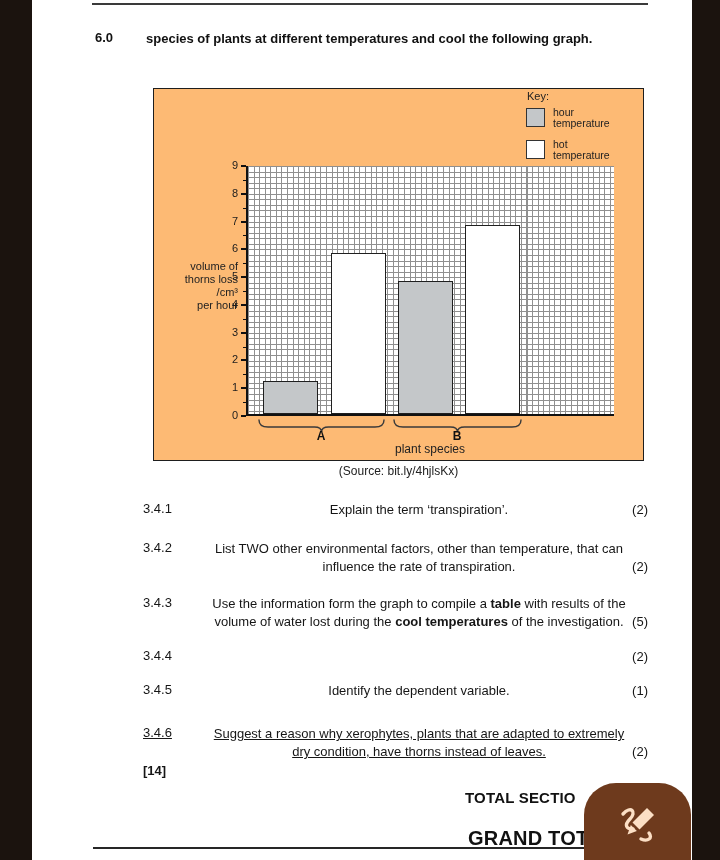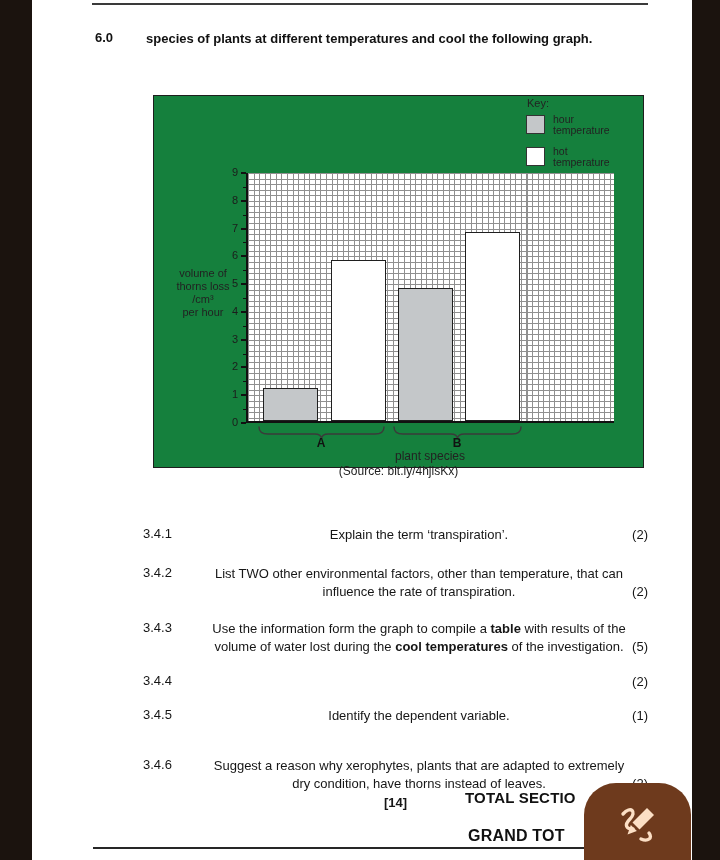--- a/index.html
+++ b/index.html
@@ -13,31 +13,31 @@
 
   .rule { position:absolute; background:#3a3a3a; height:2px; }
   .rule-top { left:92px; top:3px; width:556px; }
   .rule-bottom { left:93px; top:847px; width:553px; background:#262626; }
 
   .heading-num { position:absolute; left:95px; top:30px; font-size:13px; font-weight:bold; color:#111; }
   .heading-text { position:absolute; left:146px; top:30px; width:504px; font-size:13px; font-weight:bold; color:#111; line-height:18px; }
   .heading-text .l1 { word-spacing:4px; }
 
   
-  .chart-box { position:absolute; left:153px; top:95px; width:491px; height:373px; border:1.6px solid #1e1e1e; background:#15803d; }
+  .chart-box { position:absolute; left:153px; top:88px; width:491px; height:373px; border:1.6px solid #1e1e1e; background:#fdba74; }
 
   .key-title { position:absolute; left:373px; top:1px; font-size:11px; color:#222; }
   .key-swatch { position:absolute; left:372px; width:19px; height:19px; border:1.2px solid #333; }
   .key-swatch.cool { top:19px; }
   .key-swatch.hot  { top:51px; background:#fff; }
   .key-label { position:absolute; left:399px; font-size:10.5px; line-height:11px; color:#222; }
   .key-label.cool { top:18px; }
   .key-label.hot  { top:50px; }
 
-  .ylabel { position:absolute; left:14px; top:171px; width:70px; text-align:center; font-size:11px; line-height:13px; color:#222; }
+  .ylabel { position:absolute; left:14px; top:171px; width:70px; text-align:right; font-size:11px; line-height:13px; color:#222; }
 
   .plot { position:absolute; left:92px; top:77px; width:368px; height:250px;
           border-left:2px solid #111; border-bottom:2px solid #111;
           background-image:
             repeating-linear-gradient(to right,  #8f8f8f 0 1px, transparent 1px 5.57px),
             repeating-linear-gradient(to bottom, #8f8f8f 0 1px, transparent 1px 5.56px);
           background-color:#fff; }
 
   .ytick-label { position:absolute; width:16px; text-align:right; font-size:11px; color:#1c1c1c; }
   .ytick-major { position:absolute; height:2px; width:5px; background:#111; }
@@ -45,30 +45,30 @@
 
   .bar { position:absolute; bottom:0; width:55px; border:1.5px solid #1f1f1f; }
 
   .bracket-svg { position:absolute; left:97px; top:329px; }
   .cat-label { position:absolute; top:340px; font-size:12px; font-weight:bold; color:#111; width:20px; text-align:center; }
   .xlabel { position:absolute; left:92px; top:353px; width:368px; text-align:center; font-size:12px; color:#222; }
 
   .source { position:absolute; left:153px; top:464px; width:491px; text-align:center; font-size:12px; color:#222; }
 
   
-  .questions { position:absolute; left:143px; top:526px; width:505px; font-size:13px; color:#161616; }
+  .questions { position:absolute; left:143px; top:501px; width:505px; font-size:13px; color:#161616; }
   .q-row { display:flex; }
   .q-num { width:47px; flex:none; font-size:13px; }
   .q-body { width:458px; flex:none;text-align:center; }
   .q-line { position:relative; line-height:18px; }
   .q-line .marks { position:absolute; right:0; top:0; }
-  .totals-mark { text-align:center; font-weight:bold; margin-top:2px; line-height:16px; }
+  .totals-mark { text-align:left; font-weight:bold; margin-top:2px; line-height:16px; }
 
   .total-section { position:absolute; left:465px; top:789px; font-size:15px; font-weight:bold; color:#111; letter-spacing:.2px; }
-  .grand-total  { position:absolute; left:468px; top:827px; font-size:16px; font-weight:bold; color:#111; letter-spacing:.2px; }
+  .grand-total  { position:absolute; left:468px; top:827px; font-size:20px; font-weight:bold; color:#111; letter-spacing:.2px; }
 
   
   .fab { position:absolute; left:584px; top:783px; width:107px; height:77px; background:#6e3a1d;
          border-radius:32px 32px 0 0; cursor:pointer; }
   .fab svg { position:absolute; left:30px; top:16px; }
 </style>
 </head>
 <body>
 
 <div id="root">
@@ -178,21 +178,21 @@
         <div class="q-body">
           <div class="q-line"><span class="marks">(2)</span></div>
         </div>
       </div>
       <div class="q-row" style="margin-top: 19px;">
         <div class="q-num">3.4.5</div>
         <div class="q-body">
           <div class="q-line"><span>Identify the dependent variable.</span><span class="marks">(1)</span></div>
         </div>
       </div>
-      <div class="q-row" style="margin-top: 32px;">
+      <div class="q-row" style="margin-top: 25px; text-decoration: underline;">
         <div class="q-num">3.4.6</div>
         <div class="q-body">
           <div class="q-line"><span>Suggest a reason why xerophytes, plants that are adapted to extremely</span></div>
           <div class="q-line"><span>dry condition, have thorns instead of leaves.</span><span class="marks">(2)</span></div>
         </div>
       </div>
       <div class="totals-mark">[14]</div>
     </div>
 
   <div class="total-section">TOTAL SECTIO</div>

